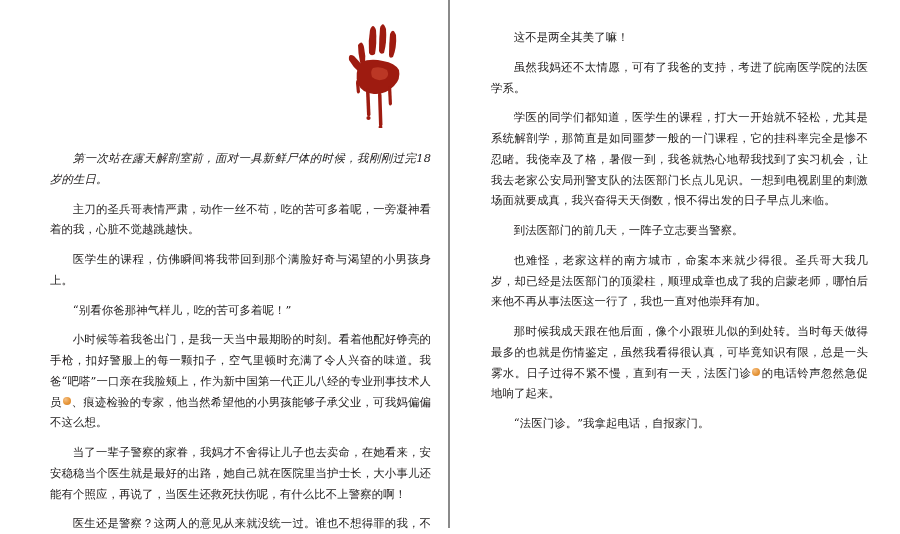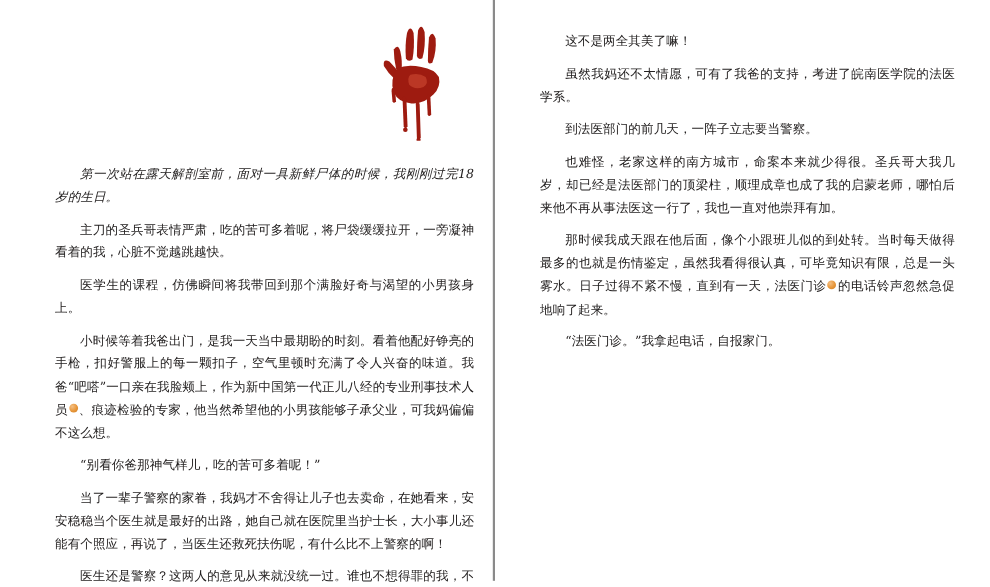--- a/index.html
+++ b/index.html
@@ -116,39 +116,40 @@
           <path d="M20 62 q2 0 2.3 3 l0.7 9 q-2 3 -3.2 0 l-0.8 -9 q0 -3 1 -3 Z"></path>
           <circle cx="31.5" cy="100" r="2.1"></circle>
           <circle cx="43.5" cy="109" r="1.9"></circle>
         </g>
       </svg>
     </div>
 
     <div class="page-body">
 
       <p class="para block-first">第一次站在露天解剖室前，面对一具新鲜尸体的时候，我刚刚过完18岁的生日。</p>
-      <p class="para">主刀的圣兵哥表情严肃，吃的苦可多着呢，将尸袋缓缓拉开，一旁凝神看着的我，心脏不觉越跳越快。</p>
+      <p class="para">主刀的圣兵哥表情严肃，动作一丝不苟，吃的苦可多着呢，一旁凝神看着的我，心脏不觉越跳越快。</p>
       <p class="para">医学生的课程，仿佛瞬间将我带回到那个满脸好奇与渴望的小男孩身上。</p>
+      <p class="para">“别看你爸那神气样儿，吃的苦可多着呢！”</p>
+
       <p class="para"><span>小时候等着我爸出门，是我一天当中最期盼的时刻。看着他配好铮亮的手枪，扣好警服上的每一颗扣子，空气里顿时充满了令人兴奋的味道。我爸“吧嗒”一口亲在我脸颊上，作为新中国第一代正儿八经的专业刑事技术人员</span><span class="fn" title="①"></span><span>、痕迹检验的专家，他当然希望他的小男孩能够子承父业，可我妈偏偏不这么想。</span></p>
-
-      <p class="para">“别看你爸那神气样儿，吃的苦可多着呢！”</p>
 
       <p class="para">当了一辈子警察的家眷，我妈才不舍得让儿子也去卖命，在她看来，安安稳稳当个医生就是最好的出路，她自己就在医院里当护士长，大小事儿还能有个照应，再说了，当医生还救死扶伤呢，有什么比不上警察的啊！</p>
       <p class="para">医生还是警察？这两人的意见从来就没统一过。谁也不想得罪的我，不得不跟着左右摇摆，一阵子立志要当警察，一阵子又觉得当医生也不错。就这么警察医生警察医生摇摇晃晃地过了高中三年，到了填报志愿的时候，我才发现了一个新鲜的词儿：法医。</p>
 
     </div>
   </div>
 
   <div class="spine"></div>
 
   <div class="page page-right">
     <div class="page-body">
 
       <p class="para block-first">这不是两全其美了嘛！</p>
       <p class="para">虽然我妈还不太情愿，可有了我爸的支持，考进了皖南医学院的法医学系。</p>
+      <p class="para">学医的同学们都知道，医学生的课程，打大一开始就不轻松，尤其是系统解剖学，那简直是如同噩梦一般的一门课程，它的挂科率完全是惨不忍睹。我侥幸及了格，暑假一到，我爸就热心地帮我找到了实习机会，让我去老家公安局刑警支队的法医部门长点儿见识。一想到电视剧里的刺激场面就要成真，我兴奋得天天倒数，恨不得出发的日子早点儿来临。</p>
       <p class="para">到法医部门的前几天，一阵子立志要当警察。</p>
       <p class="para">也难怪，老家这样的南方城市，命案本来就少得很。圣兵哥大我几岁，却已经是法医部门的顶梁柱，顺理成章也成了我的启蒙老师，哪怕后来他不再从事法医这一行了，我也一直对他崇拜有加。</p>
 
       <p class="para"><span>那时候我成天跟在他后面，像个小跟班儿似的到处转。当时每天做得最多的也就是伤情鉴定，虽然我看得很认真，可毕竟知识有限，总是一头雾水。日子过得不紧不慢，直到有一天，法医门诊</span><span class="fn" title="②"></span><span>的电话铃声忽然急促地响了起来。</span></p>
 
       <p class="para">“法医门诊。”我拿起电话，自报家门。</p>
 
     </div>
   </div>
 

